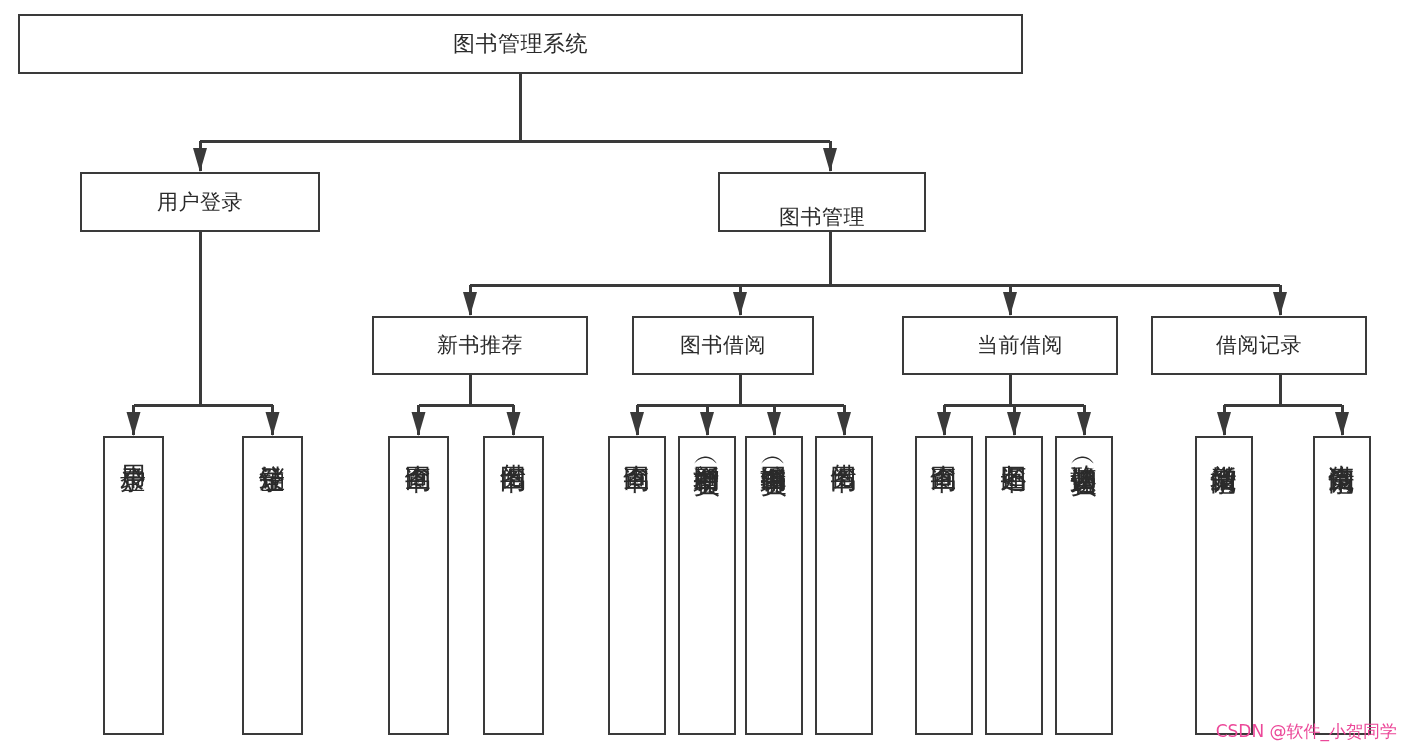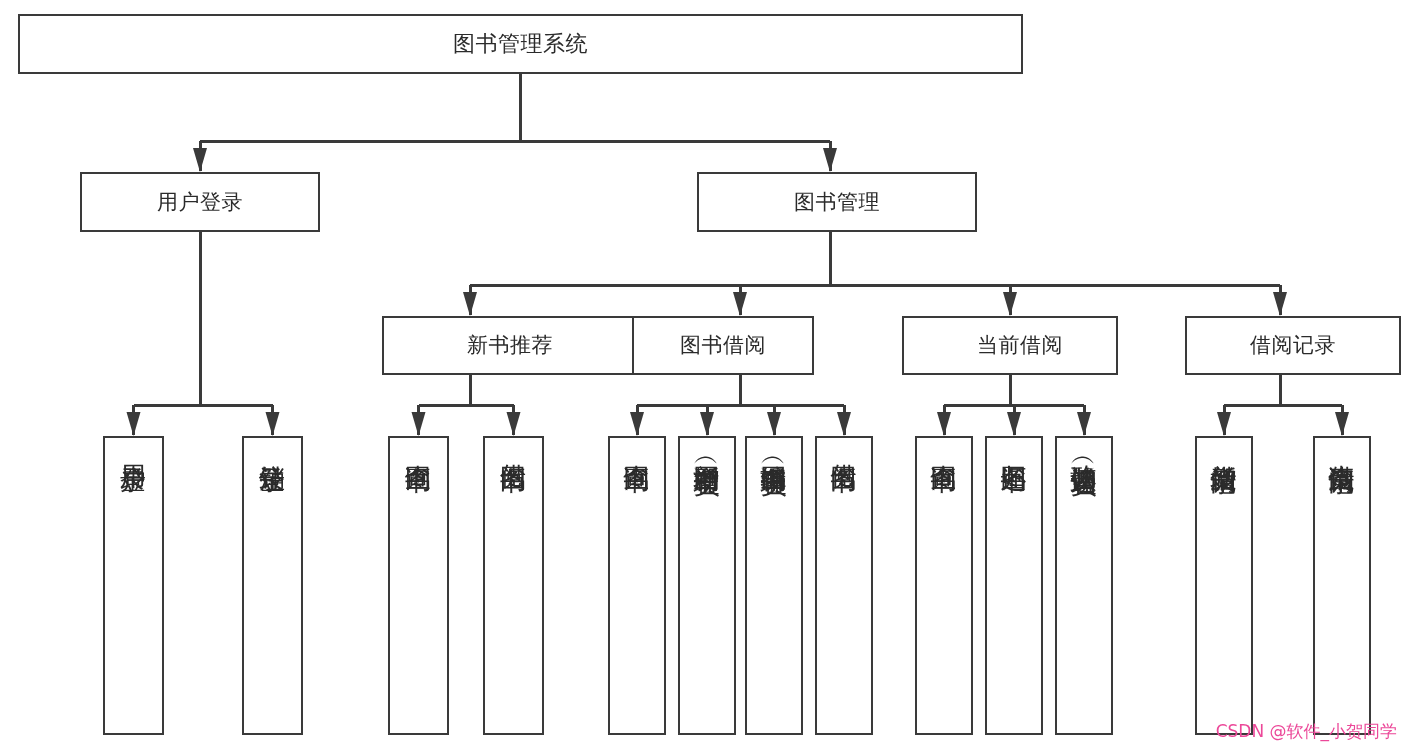--- a/index.html
+++ b/index.html
@@ -128,34 +128,34 @@
       <polygon points="1335,412 1349,412 1342,436" fill="#3a3a3a"></polygon>
     </svg>
 
   <div class="node horiz root" style="left:18px; top:14px; width:1005px; height:60px;">
     <span class="label">图书管理系统</span>
   </div>
 
   <div class="node horiz" style="left:80px; top:172px; width:240px; height:60px;">
     <span class="label">用户登录</span>
   </div>
-  <div class="node horiz" style="left:697px; top:172px; width:280px; height:60px;">
+  <div class="node horiz" style="left:718px; top:172px; width:208px; height:60px;align-items:flex-end;">
     <span class="label">图书管理</span>
   </div>
 
-  <div class="node horiz" style="left:382px; top:316px; width:256px; height:59px;">
+  <div class="node horiz" style="left:372px; top:316px; width:216px; height:59px;">
     <span class="label">新书推荐</span>
   </div>
   <div class="node horiz" style="left:632px; top:316px; width:182px; height:59px;">
     <span class="label">图书借阅</span>
   </div>
   <div class="node horiz" style="left:902px; top:316px; width:216px; height:59px;padding-left:20px;">
     <span class="label">当前借阅</span>
   </div>
-  <div class="node horiz" style="left:1185px; top:316px; width:216px; height:59px;">
+  <div class="node horiz" style="left:1151px; top:316px; width:216px; height:59px;">
     <span class="label">借阅记录</span>
   </div>
 
   <div class="node vert" style="left:103px; top:436px; width:61px; height:299px;">
     <span class="label">用户登录</span>
   </div>
   <div class="node vert" style="left:242px; top:436px; width:61px; height:299px;">
     <span class="label">注销登录</span>
   </div>
   <div class="node vert" style="left:388px; top:436px; width:61px; height:299px;">

